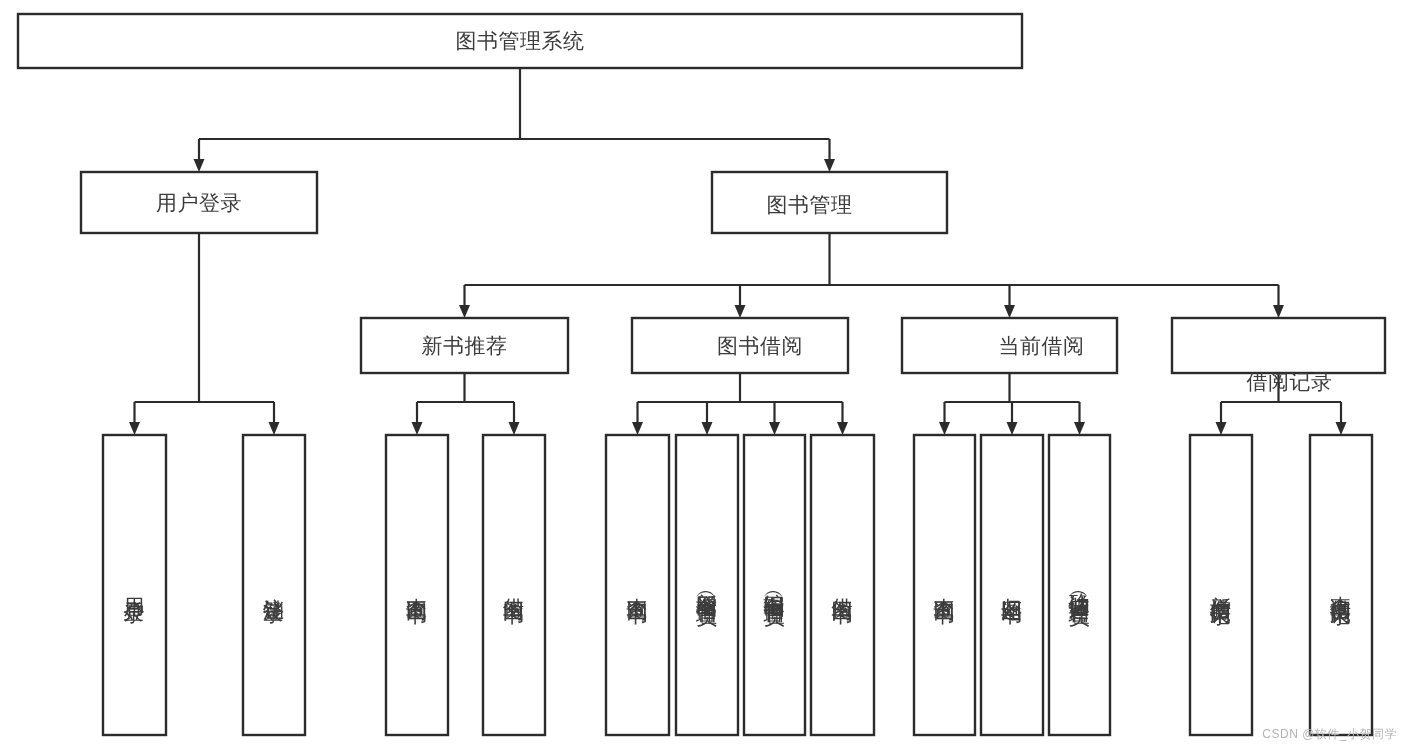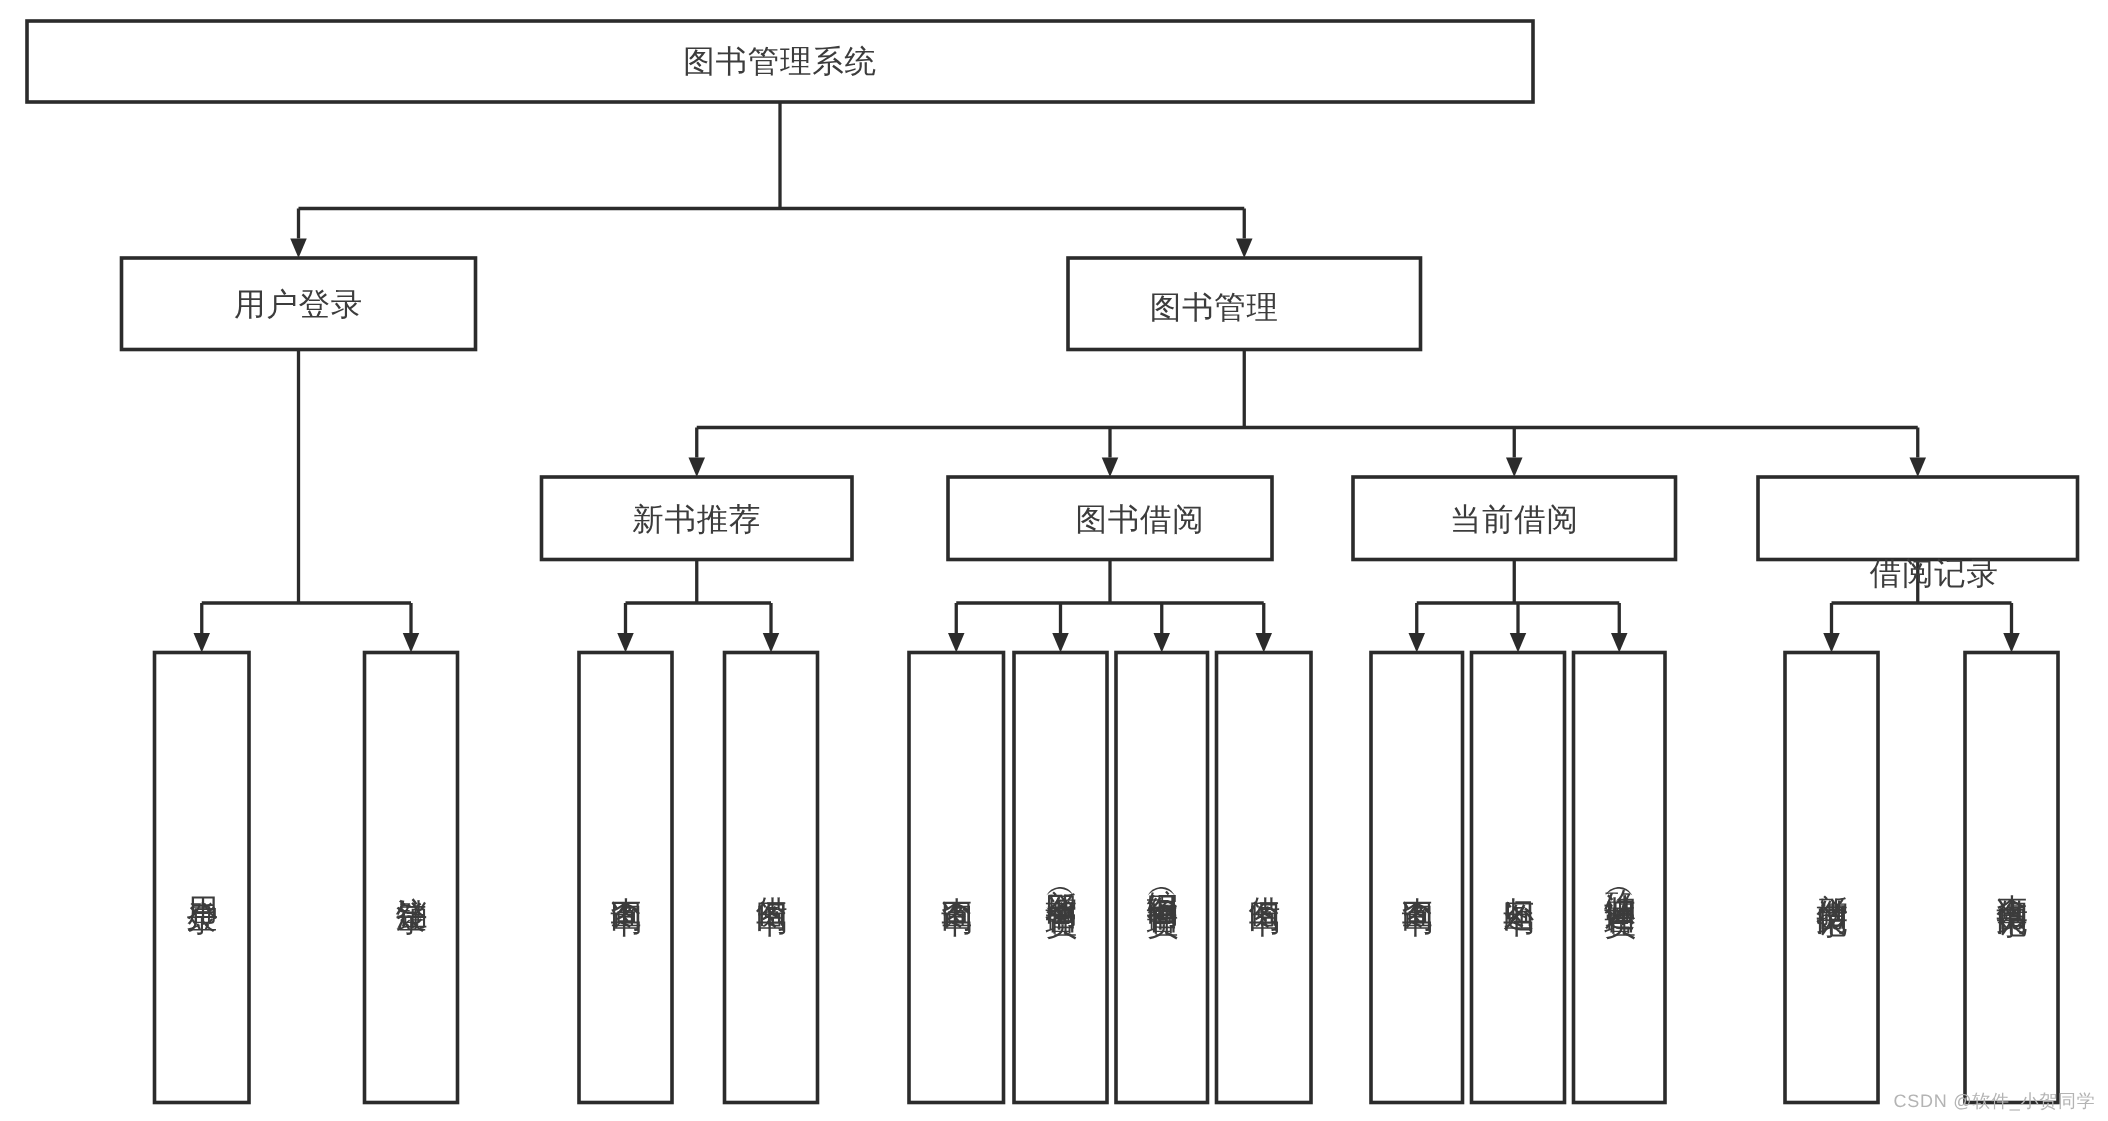--- a/index.html
+++ b/index.html
@@ -154,21 +154,21 @@
         <rect x="1310" y="435" width="62" height="300" class="node-box"></rect>
       </g>
   </svg>
 
   <div id="label-layer">
       <div class="node-label horizontal" style="left: 18px; top: 14px; width: 1004px; height: 54px;">图书管理系统</div>
       <div class="node-label horizontal" style="left: 81px; top: 172px; width: 236px; height: 61px;">用户登录</div>
       <div class="node-label horizontal" style="left: 692px; top: 172px; width: 235px; height: 66px;">图书管理</div>
       <div class="node-label horizontal" style="left: 361px; top: 318px; width: 207px; height: 55px;">新书推荐</div>
       <div class="node-label horizontal" style="left: 632px; top: 318px; width: 256px; height: 55px;">图书借阅</div>
-      <div class="node-label horizontal" style="left: 902px; top: 318px; width: 215px; height: 55px;">当前借阅</div>
+      <div class="node-label horizontal" style="left: 902px; top: 318px; width: 215px; height: 55px; padding-left: 32px;">当前借阅</div>
       <div class="node-label horizontal" style="left: 1172px; top: 318px; width: 235px; height: 55px; margin-top: 36px;">借阅记录</div>
       <div class="node-label vertical" style="left: 103px; top: 435px; width: 63px; height: 300px;">用户登录</div>
       <div class="node-label vertical" style="left: 243px; top: 435px; width: 62px; height: 300px;">注销登录</div>
       <div class="node-label vertical" style="left: 386px; top: 435px; width: 62px; height: 300px;">查询图书</div>
       <div class="node-label vertical" style="left: 483px; top: 435px; width: 62px; height: 300px;">借阅图书</div>
       <div class="node-label vertical" style="left: 606px; top: 435px; width: 63px; height: 300px;">查询图书</div>
       <div class="node-label vertical" style="left: 676px; top: 435px; width: 62px; height: 300px;">新增图书（管理员）</div>
       <div class="node-label vertical" style="left: 744px; top: 435px; width: 61px; height: 300px;">编辑图书（管理员）</div>
       <div class="node-label vertical" style="left: 811px; top: 435px; width: 63px; height: 300px;">借阅图书</div>
       <div class="node-label vertical" style="left: 914px; top: 435px; width: 61px; height: 300px;">查询图书</div>

